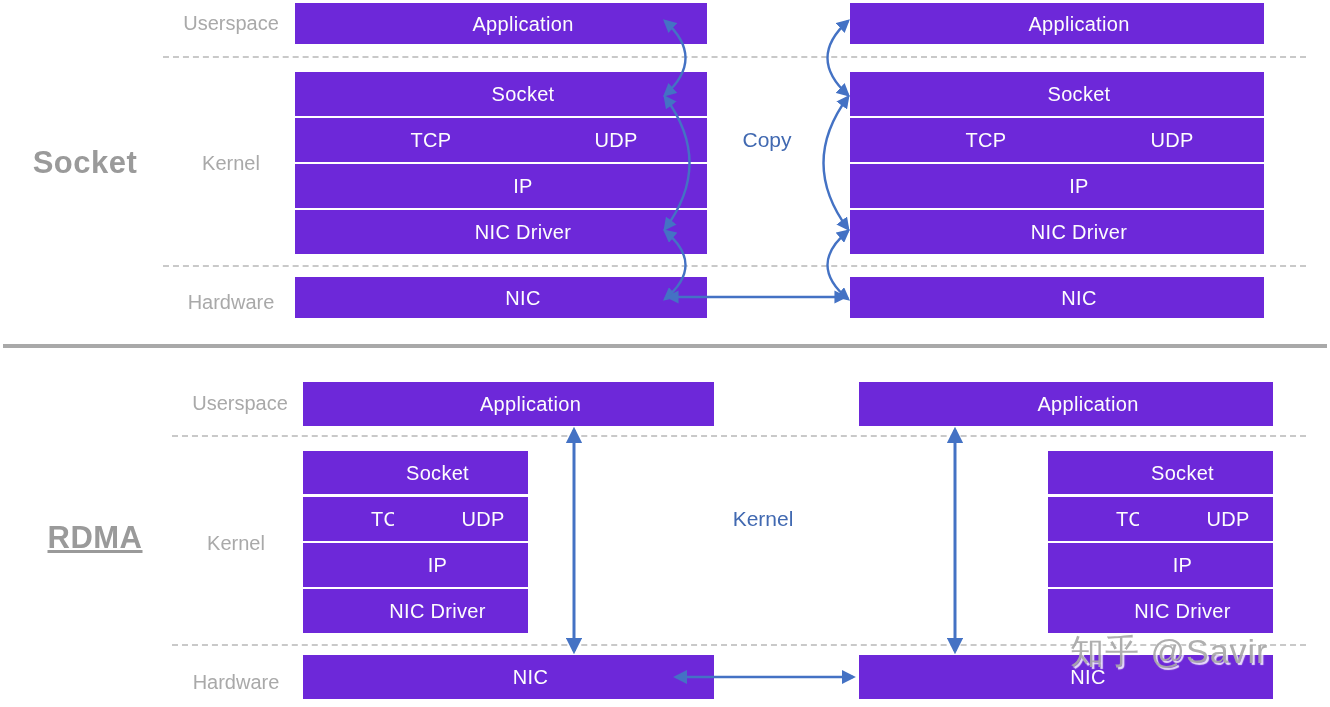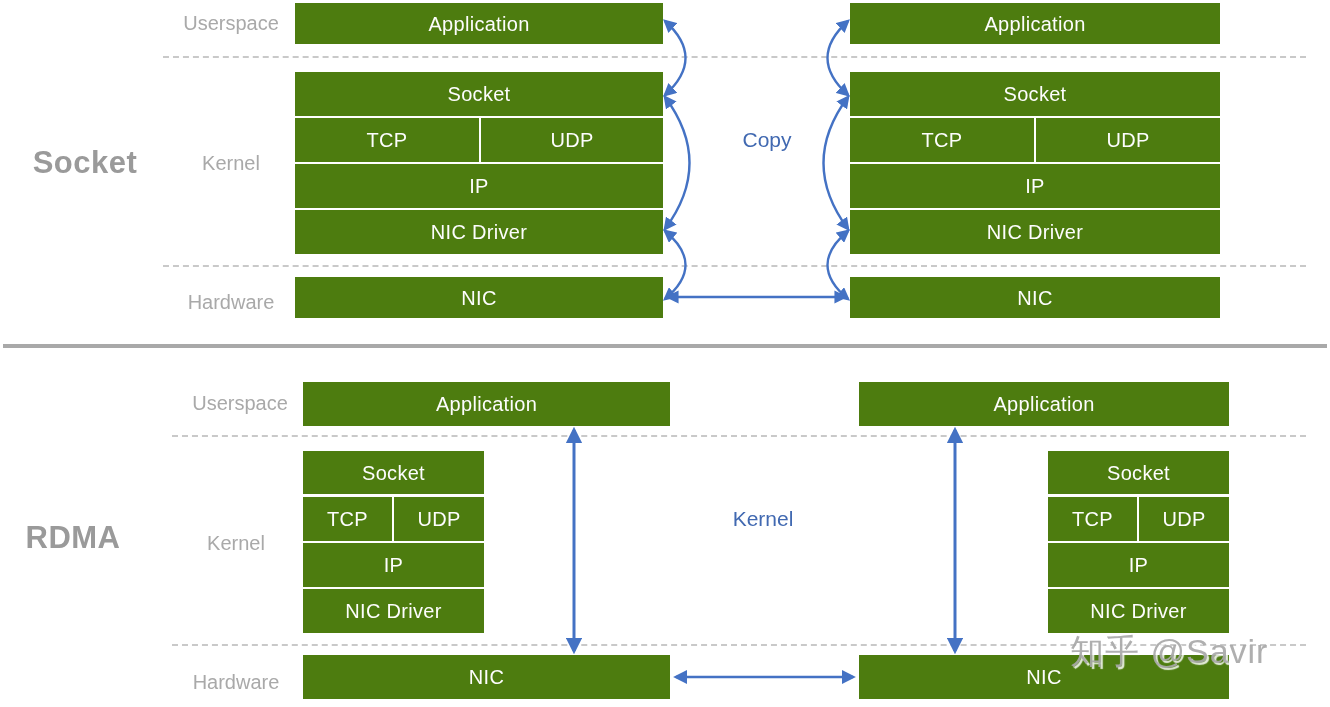--- a/index.html
+++ b/index.html
@@ -1,23 +1,23 @@
 <!DOCTYPE html>
 <html><head>
 <meta charset="utf-8">
 <style>
   html,body{margin:0;padding:0;background:#fff;}
   #stage{
     position:relative;width:1330px;height:707px;background:#ffffff;
     font-family:"Liberation Sans","DejaVu Sans",sans-serif;overflow:hidden;
   }
   .box{
-    position:absolute;background:#4d7c0f;color:#FDFDFD;
+    position:absolute;background:#6d28d9;color:#FDFDFD;
     display:flex;align-items:center;justify-content:center;
-    font-size:20px;line-height:1;letter-spacing:0.3px;
+    font-size:20px;line-height:1;letter-spacing:0.3px;padding-left:44px;
   }
   .layer-label{
     position:absolute;color:#A9A9A9;font-size:20px;text-align:center;line-height:24px;
   }
   .section-label{
     position:absolute;color:#9A9A9A;font-size:31px;font-weight:bold;
     text-align:center;line-height:36px;letter-spacing:0.5px;
   }
   .dashed{position:absolute;height:0;border-top:2px dashed #C9C9C9;}
   .annotation{
@@ -59,21 +59,21 @@
   <div class="box" style="left:850px;top:164px;width:370px;height:44px;">IP</div>
   <div class="box" style="left:850px;top:210px;width:370px;height:44px;">NIC Driver</div>
   <div class="box" style="left:850px;top:277px;width:370px;height:41px;">NIC</div>
 
   <div class="annotation" style="left:690px;top:125px;width:154px;">
     <div>Copy</div>
   </div>
 
   <div class="divider" style="left:3px;top:344px;width:1324px;height:4px;"></div>
 
-  <div class="section-label" style="left:6px;top:520px;width:134px;">RDMA</div>
+  <div class="section-label" style="left:28px;top:520px;width:134px;text-decoration:underline;">RDMA</div>
 
   <div class="layer-label" style="left:187px;top:391px;width:106px;">Userspace</div>
   <div class="layer-label" style="left:183px;top:531px;width:106px;">Kernel</div>
   <div class="layer-label" style="left:183px;top:670px;width:106px;">Hardware</div>
 
   <div class="dashed" style="left:172px;top:435px;width:1134px;"></div>
   <div class="dashed" style="left:172px;top:644px;width:1134px;"></div>
 
   <div class="box" style="left:303px;top:382px;width:367px;height:44px;">Application</div>
   <div class="box" style="left:303px;top:451px;width:181px;height:43px;">Socket</div>

